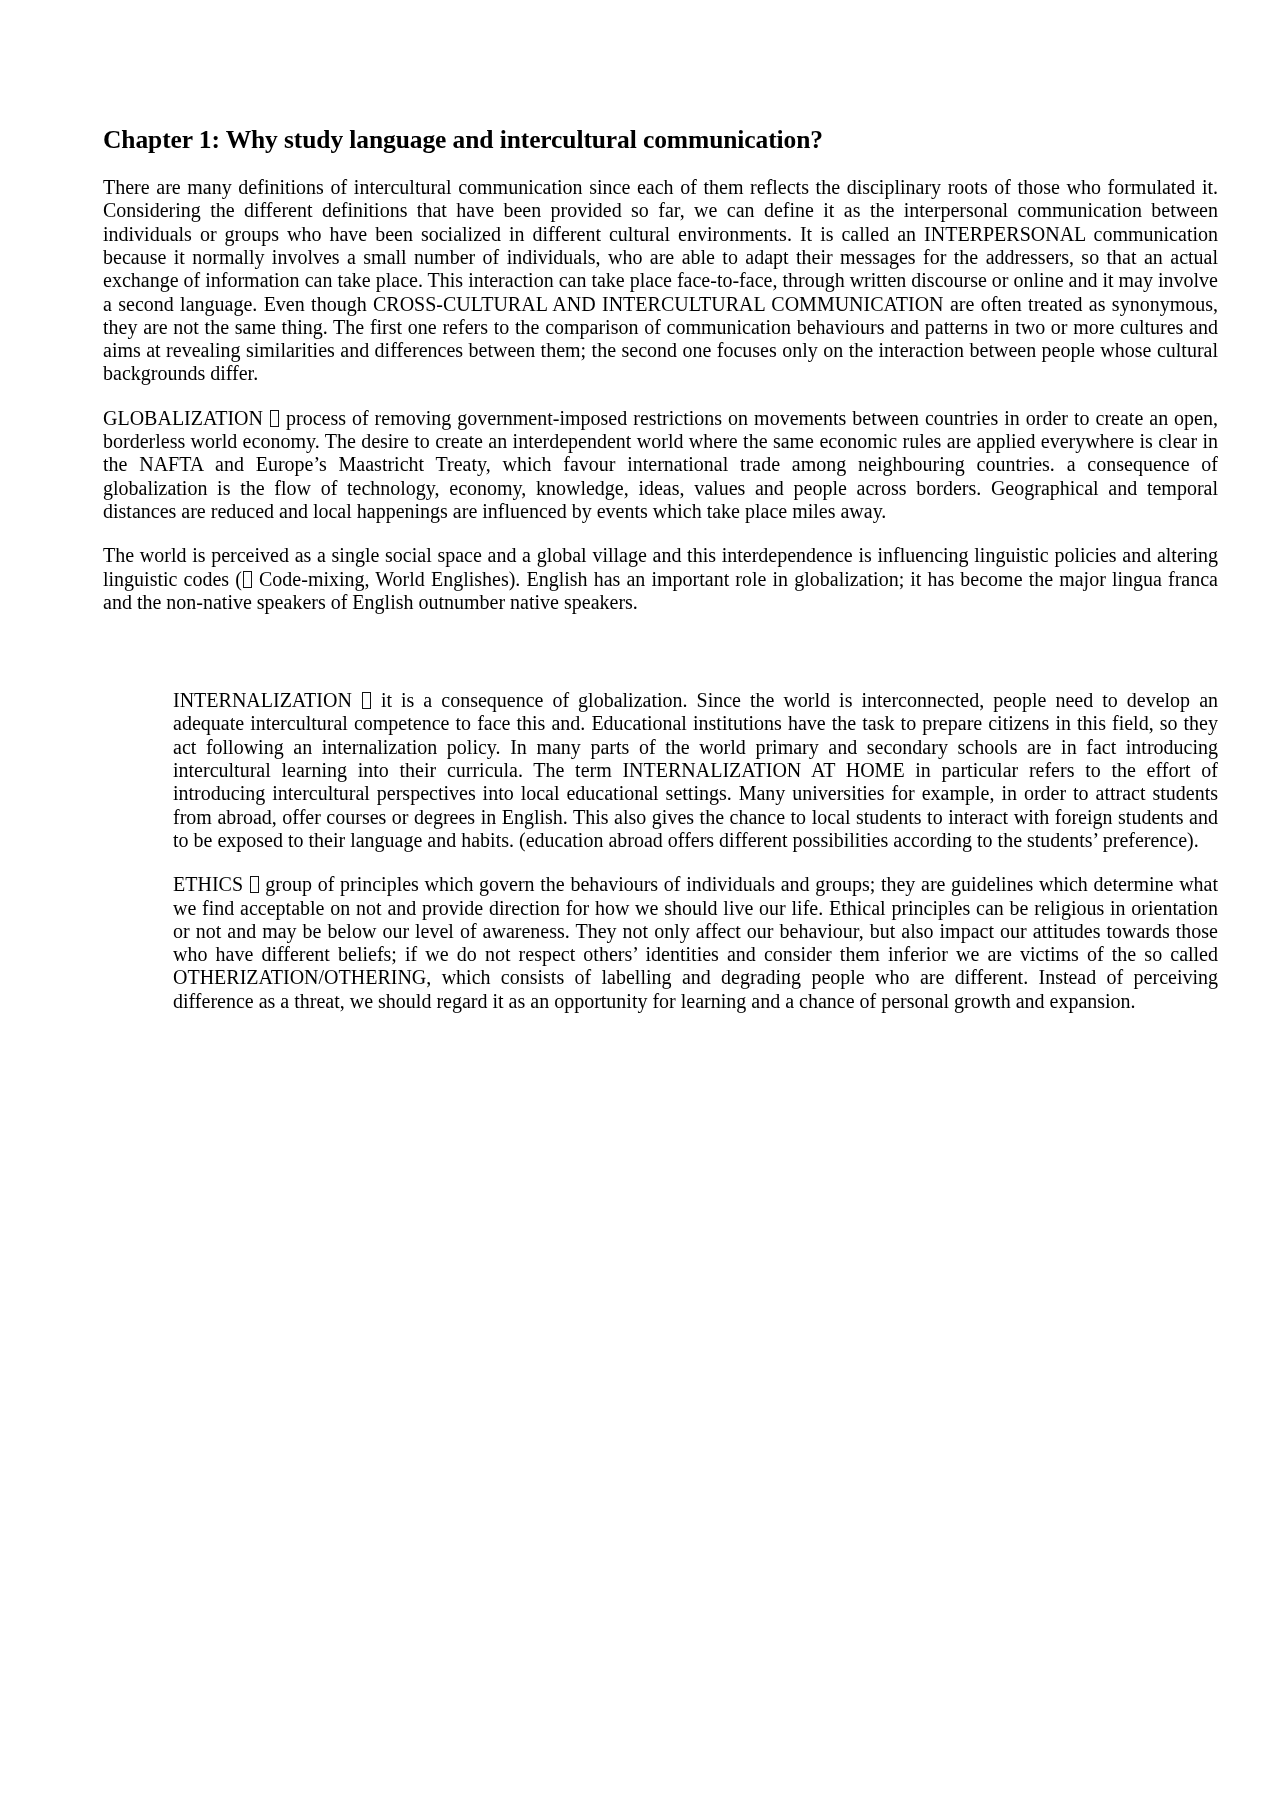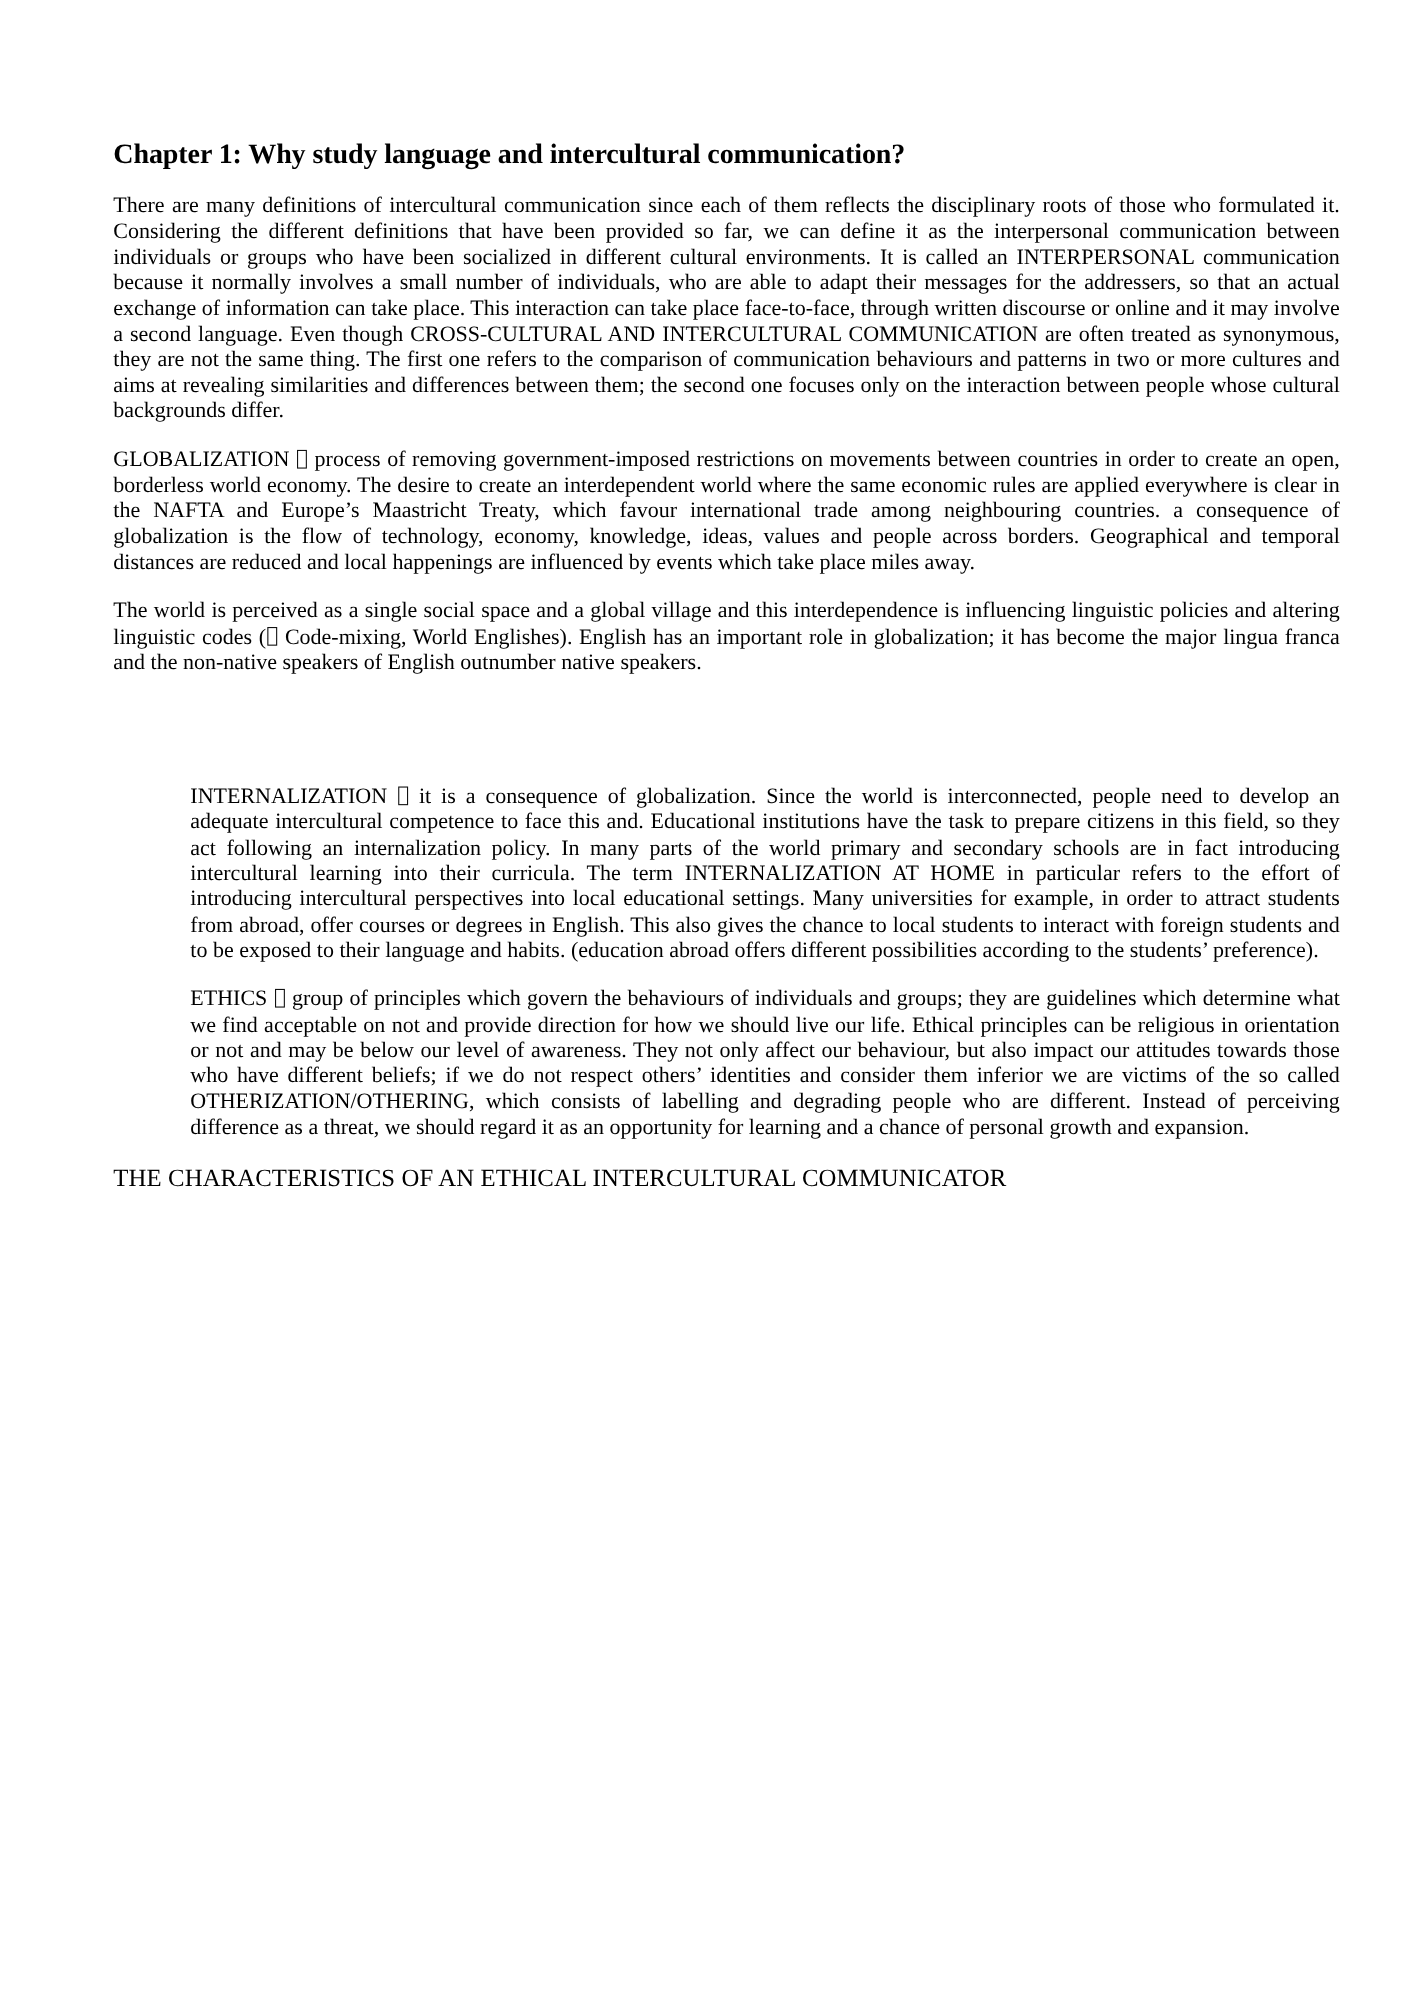--- a/index.html
+++ b/index.html
@@ -39,21 +39,21 @@
     text-justify: inter-word;
     margin: 0 0 21px 0;
     hyphens: none;
   }
 
   .para:last-child {
     margin-bottom: 0;
   }
 
   .indent-block {
-    margin-top: 48px;
+    margin-top: 24px;
     padding-left: 70px;
   }
 
   .indent-block .para {
     margin-bottom: 21px;
   }
 
   .para.ragged {
     text-align: justify;
   }
@@ -97,15 +97,14 @@
   <div class="spacer-top"></div>
 
   <div class="indent-block">
 
     <p class="para"><span>INTERNALIZATION</span><span>&nbsp;</span><span class="tofu"></span><span>&nbsp;</span><span>it is a consequence of globalization. Since the world is interconnected, people need to develop an adequate intercultural competence to face this and. Educational institutions have the task to prepare citizens in this field, so they act following an internalization policy. In many parts of the world primary and secondary schools are in fact introducing intercultural learning into their curricula. The term INTERNALIZATION AT HOME in particular refers to the effort of introducing intercultural perspectives into local educational settings. Many universities for example, in order to attract students from abroad, offer courses or degrees in English. This also gives the chance to local students to interact with foreign students and to be exposed to their language and habits. (education abroad offers different possibilities according to the students’ preference).</span></p>
 
     <p class="para ragged"><span>ETHICS</span><span>&nbsp;</span><span class="tofu"></span><span>&nbsp;</span><span>group of principles which govern the behaviours of individuals and groups; they are guidelines which determine what we find acceptable on not and provide direction for how we should live our life. Ethical principles can be religious in orientation or not and may be below our level of awareness. They not only affect our behaviour, but also impact our attitudes towards those who have different beliefs; if we do not respect others’ identities and consider them inferior we are victims of the so called OTHERIZATION/OTHERING, which consists of labelling and degrading people who are different. Instead of perceiving difference as a threat, we should regard it as an opportunity for learning and a chance of personal growth and expansion.</span></p>
 
   </div>
 
-  <p class="closing-heading">THE CHARACTERISTICS OF AN ETHICAL INTERCULTURAL COMMUNICATOR</p>
 
 </div>
 
 </body></html>

